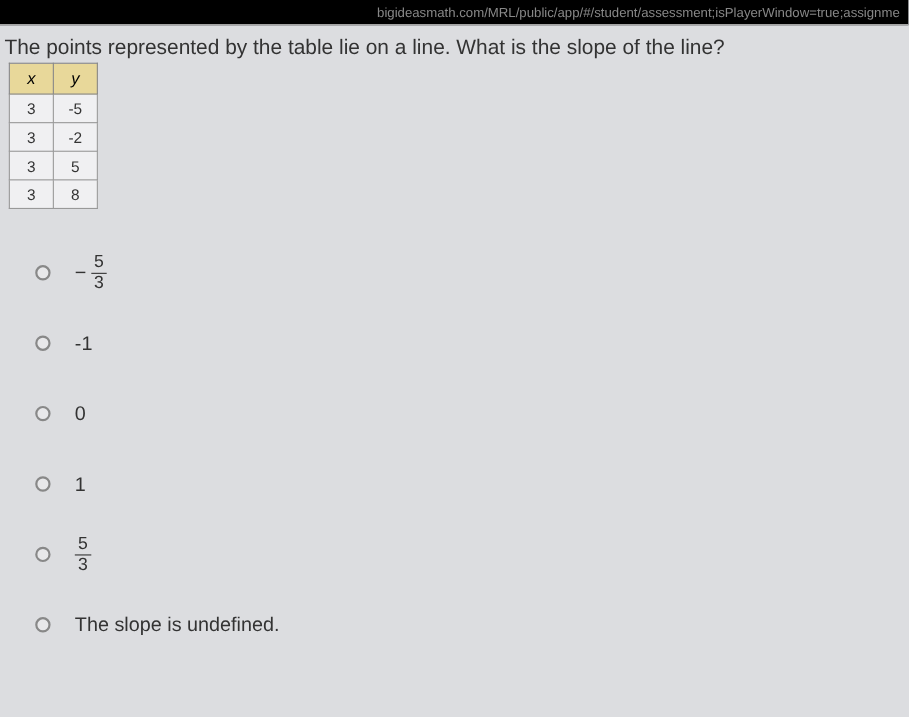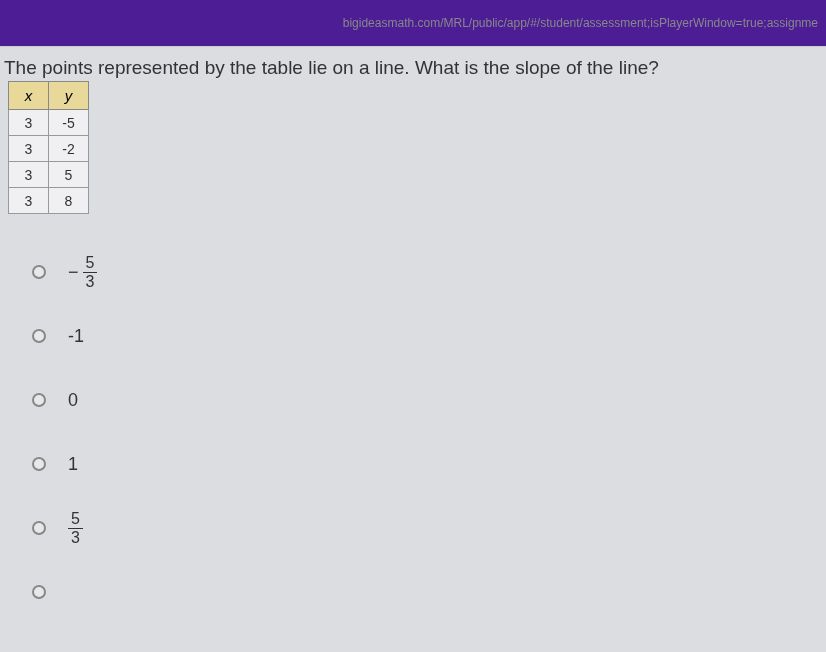--- a/index.html
+++ b/index.html
@@ -8,22 +8,22 @@
       box-sizing: border-box;
     }
     body {
       width: 826px;
       height: 652px;
       font-family: Arial, sans-serif;
       background: #dcdde0;
       overflow: hidden;
     }
     .url-bar {
-      background: #4c1d95;
-      padding: 16px 8px;
+      background: #000000;
+      padding: 4px 8px;
       font-size: 12px;
       color: #888;
       border-bottom: 1px solid #ccc;
       text-align: right;
       white-space: nowrap;
       overflow: hidden;
     }
     .content {
       padding: 10px 4px;
     }
@@ -168,16 +168,17 @@
       <div class="option-label">
         <span class="fraction">
           <span class="num">5</span>
           <span class="den">3</span>
         </span>
       </div>
     </div>
 
     <div class="option">
       <div class="radio"></div>
+      <div class="option-label">The slope is undefined.</div>
     </div>
 
   </div>
 </div>
 
 </body></html>

